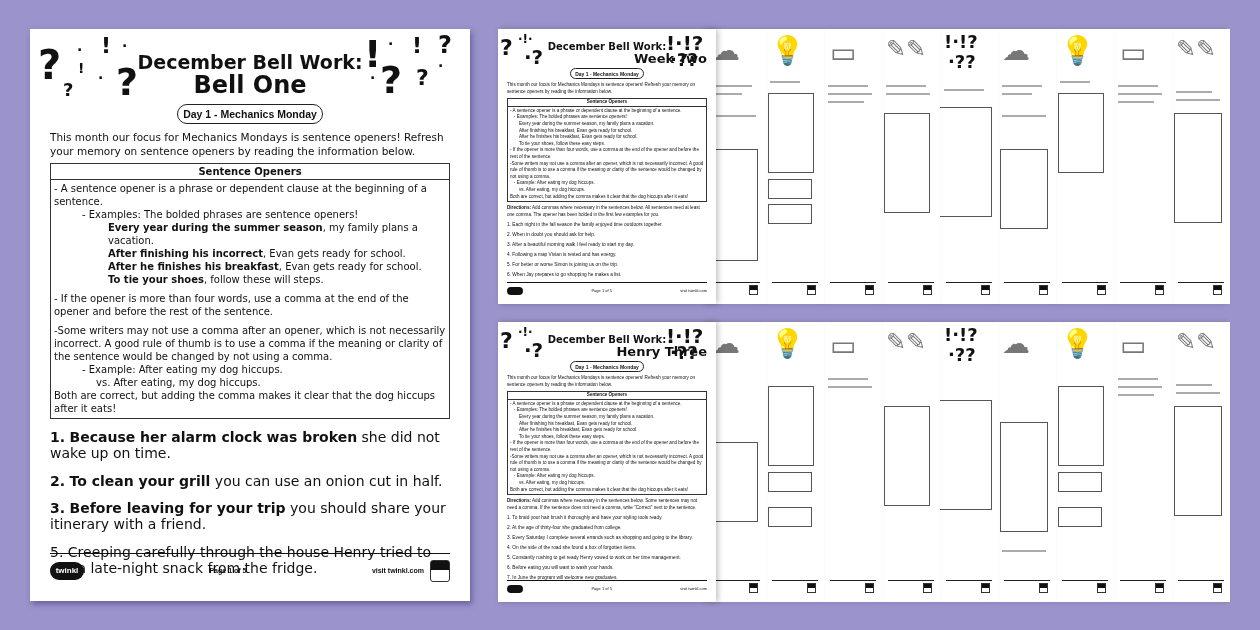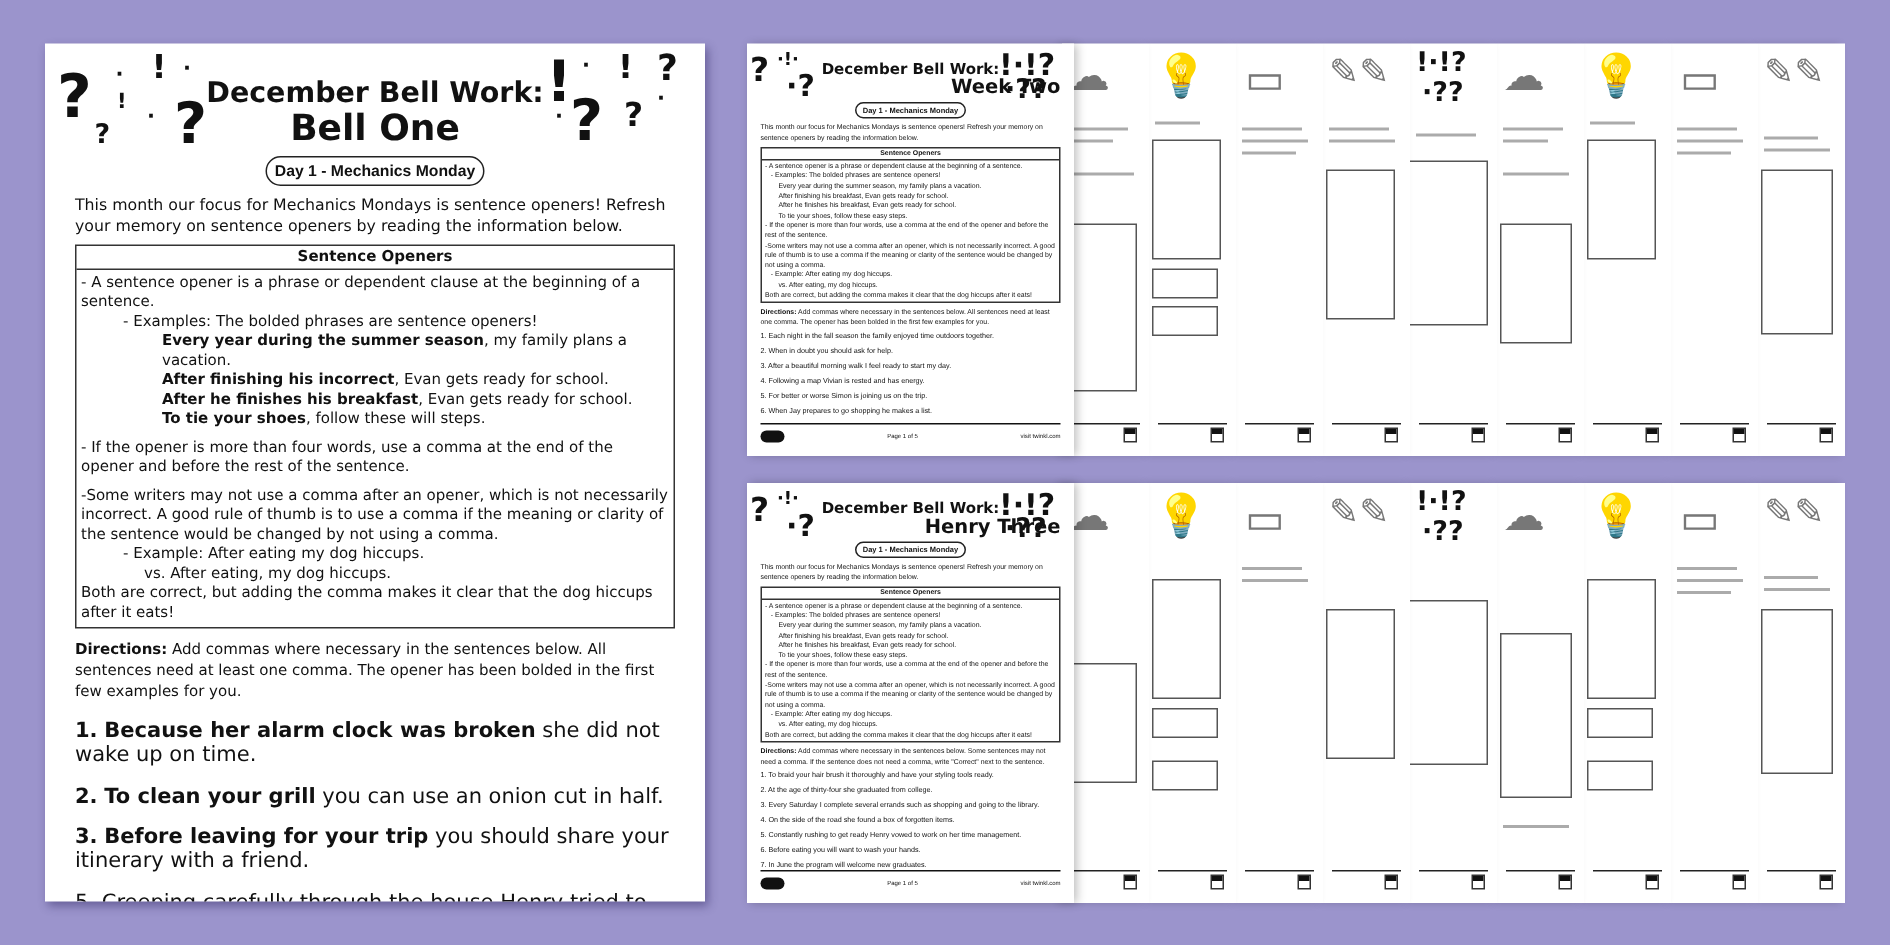--- a/index.html
+++ b/index.html
@@ -94,29 +94,36 @@
       <div class="ind2"><b>After he finishes his breakfast</b><span>, Evan gets ready for school.</span></div>
       <div class="ind2"><b>To tie your shoes</b><span>, follow these will steps.</span></div>
       <div class="para">- If the opener is more than four words, use a comma at the end of the opener and before the rest of the sentence.</div>
       <div class="para">-Some writers may not use a comma after an opener, which is not necessarily incorrect. A good rule of thumb is to use a comma if the meaning or clarity of the sentence would be changed by not using a comma.</div>
       <div class="ind1">- Example: After eating my dog hiccups.</div>
       <div class="ind2" style="padding-left:42px;">vs. After eating, my dog hiccups.</div>
       <div>Both are correct, but adding the comma makes it clear that the dog hiccups after it eats!</div>
     </div>
   </div>
 
-  <p class="directions"><b>Directions:</b><span> Add commas where necessary in the sentences below. All sentences need at least one comma. The opener has been bolded in the first few examples for you.</span></p>
 
   <ol class="sent-list">
     <li><b>1.</b> <b>Because her alarm clock was broken</b><span> she did not wake up on time.</span></li>
     <li><b>2.</b> <b>To clean your grill</b><span> you can use an onion cut in half.</span></li>
     <li><b>3.</b> <b>Before leaving for your trip</b><span> you should share your itinerary with a friend.</span></li>
     <li><span>5.</span> <span>Creeping carefully through the house Henry tried to get a late-night snack from the fridge.</span></li>
   </ol>
 
+  <div class="footer">
+    <div class="twinkl-logo">twinkl</div>
+    <div>Page 1 of 5</div>
+    <div class="foot-right">
+      <span>visit twinkl.com</span>
+      <span class="badge"></span>
+    </div>
+  </div>
 </div>
 
 <div class="thumb-row" style="left:498px;top:29px;width:732px;height:275px;">
 
   <div class="strip" style="left:674px;width:58px;height:275px;">
     <span class="icon-art" style="left:4px;top:8px;font-size:24px;">✎✎</span>
     <div class="line" style="left:4px;top:62px;width:36px;"></div>
       <div class="line" style="left:4px;top:70px;width:44px;"></div>
     <div class="frame" style="left:2px;top:84px;width:48px;height:110px;"></div>
     <div class="foot">

